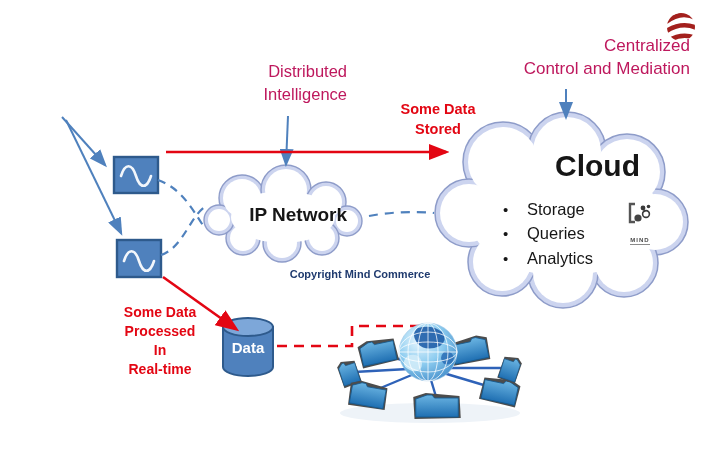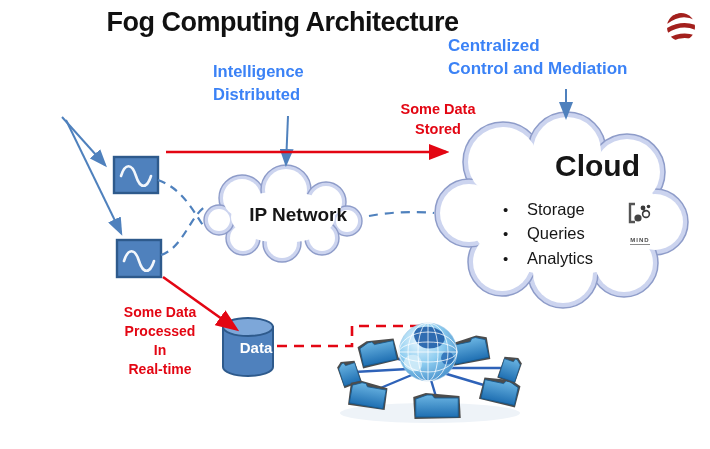--- a/index.html
+++ b/index.html
@@ -6,34 +6,34 @@
   .stage{
     position:relative;width:710px;height:449px;background:#ffffff;overflow:hidden;
     font-family:"Liberation Sans",sans-serif;
   }
   .stage svg.art{position:absolute;left:0;top:0;z-index:1;}
   .txt{position:absolute;z-index:2;}
   .page-title{
     left:60px;top:7px;width:445px;text-align:center;
     font-size:27px;font-weight:800;color:#111;letter-spacing:-.5px;
   }
-  .lbl{font-weight:700;color:#3b82f6;text-align:left;}
+  .lbl{font-weight:400;color:#be185d;text-align:right;}
   .lbl-iot{left:8px;top:66px;width:112px;font-size:16px;line-height:21px;}
   .lbl-dist{left:213px;top:60px;width:134px;font-size:16.5px;line-height:23px;}
   .lbl-cent{left:448px;top:34px;width:242px;font-size:17px;line-height:23px;}
   .red-note{color:#e30613;font-weight:700;text-align:center;}
   .note-stored{left:378px;top:99px;width:120px;font-size:14.5px;line-height:20px;}
   .note-processed{left:103px;top:303px;width:114px;font-size:14px;line-height:19px;}
   .cloud-title{left:480px;top:149px;width:160px;text-align:right;font-size:30px;font-weight:800;color:#161616;}
   .cloud-bullets{left:503px;top:197px;width:140px;}
   .bullet-row{display:flex;align-items:center;height:24.5px;font-size:16.5px;font-weight:500;color:#161616;}
   .bullet-row .dot{width:24px;text-align:left;font-size:15px;color:#161616;}
   .ip-label{left:219px;top:204px;width:128px;text-align:right;font-size:19px;font-weight:800;color:#161616;}
   .copyright{left:284px;top:268px;width:152px;text-align:center;font-size:11px;font-weight:700;color:#1f3a6e;}
-  .data-label{left:223px;top:339px;width:50px;text-align:center;font-size:15px;font-weight:700;color:#fff;z-index:3;padding-left:8px;}
+  .data-label{left:223px;top:339px;width:50px;text-align:center;font-size:15px;font-weight:700;color:#fff;z-index:3;}
   .corner-logo{right:12px;top:8px;width:34px;height:38px;}
   .mind-watermark{left:624px;top:202px;width:32px;text-align:center;}
   .mind-watermark .mtext{font-size:6px;font-weight:700;color:#4a4a4a;letter-spacing:1px;line-height:5px;border-bottom:1px solid #8a8a8a;display:inline-block;padding-bottom:1px;}
 </style>
 </head>
 <body>
 
 <div class="stage">
 
   <svg class="art" width="710" height="449" viewBox="0 0 710 449">
@@ -166,39 +166,38 @@
           <ellipse cx="428" cy="352" rx="20" ry="29"></ellipse>
           <ellipse cx="428" cy="352" rx="29" ry="10"></ellipse>
           <ellipse cx="428" cy="352" rx="29" ry="20"></ellipse>
           <line x1="399" y1="352" x2="457" y2="352"></line>
           <line x1="428" y1="323" x2="428" y2="381"></line>
         </g>
       </g>
     </g>
   </svg>
 
-  <div class="txt page-title">Fog Computing Architecture</div>
 
   <svg class="txt corner-logo" viewBox="0 0 34 38">
     <defs>
       <clipPath id="logoclip">
           <circle cx="17" cy="19" r="14"></circle>
         </clipPath>
     </defs>
     <g clip-path="url(#logoclip)" stroke="#a3201d" stroke-width="4.6" fill="none">
       <path d="M 2 14 Q 17 2 32 10"></path>
       <path d="M 1 24 Q 17 13 33 20"></path>
       <path d="M 2 34 Q 17 24 32 30"></path>
     </g>
   </svg>
 
 
   <div class="txt lbl lbl-dist">
+    <div>Distributed</div>
     <div>Intelligence</div>
-    <div>Distributed</div>
   </div>
 
   <div class="txt lbl lbl-cent">
     <div>Centralized</div>
     <div>Control and Mediation</div>
   </div>
 
   <div class="txt red-note note-stored">
     <div>Some Data</div>
     <div>Stored</div>
@@ -228,20 +227,21 @@
       <circle cx="21.5" cy="4.5" r="1.8" fill="#3a3a3a"></circle>
       <circle cx="19" cy="12" r="3.4" fill="none" stroke="#3a3a3a" stroke-width="1.6"></circle>
       <line x1="16.5" y1="7.5" x2="18" y2="10" stroke="#3a3a3a" stroke-width="1.2"></line>
       <circle cx="11" cy="16" r="3.6" fill="#444"></circle>
     </svg>
     <div class="mtext">MIND</div>
   </div>
 
   <div class="txt ip-label">IP Network</div>
 
+  <div class="txt copyright">Copyright Mind Commerce</div>
 
   <div class="txt red-note note-processed">
     <div>Some Data</div>
     <div>Processed</div>
     <div>In</div>
     <div>Real-time</div>
   </div>
 
   <div class="txt data-label">Data</div>
 

